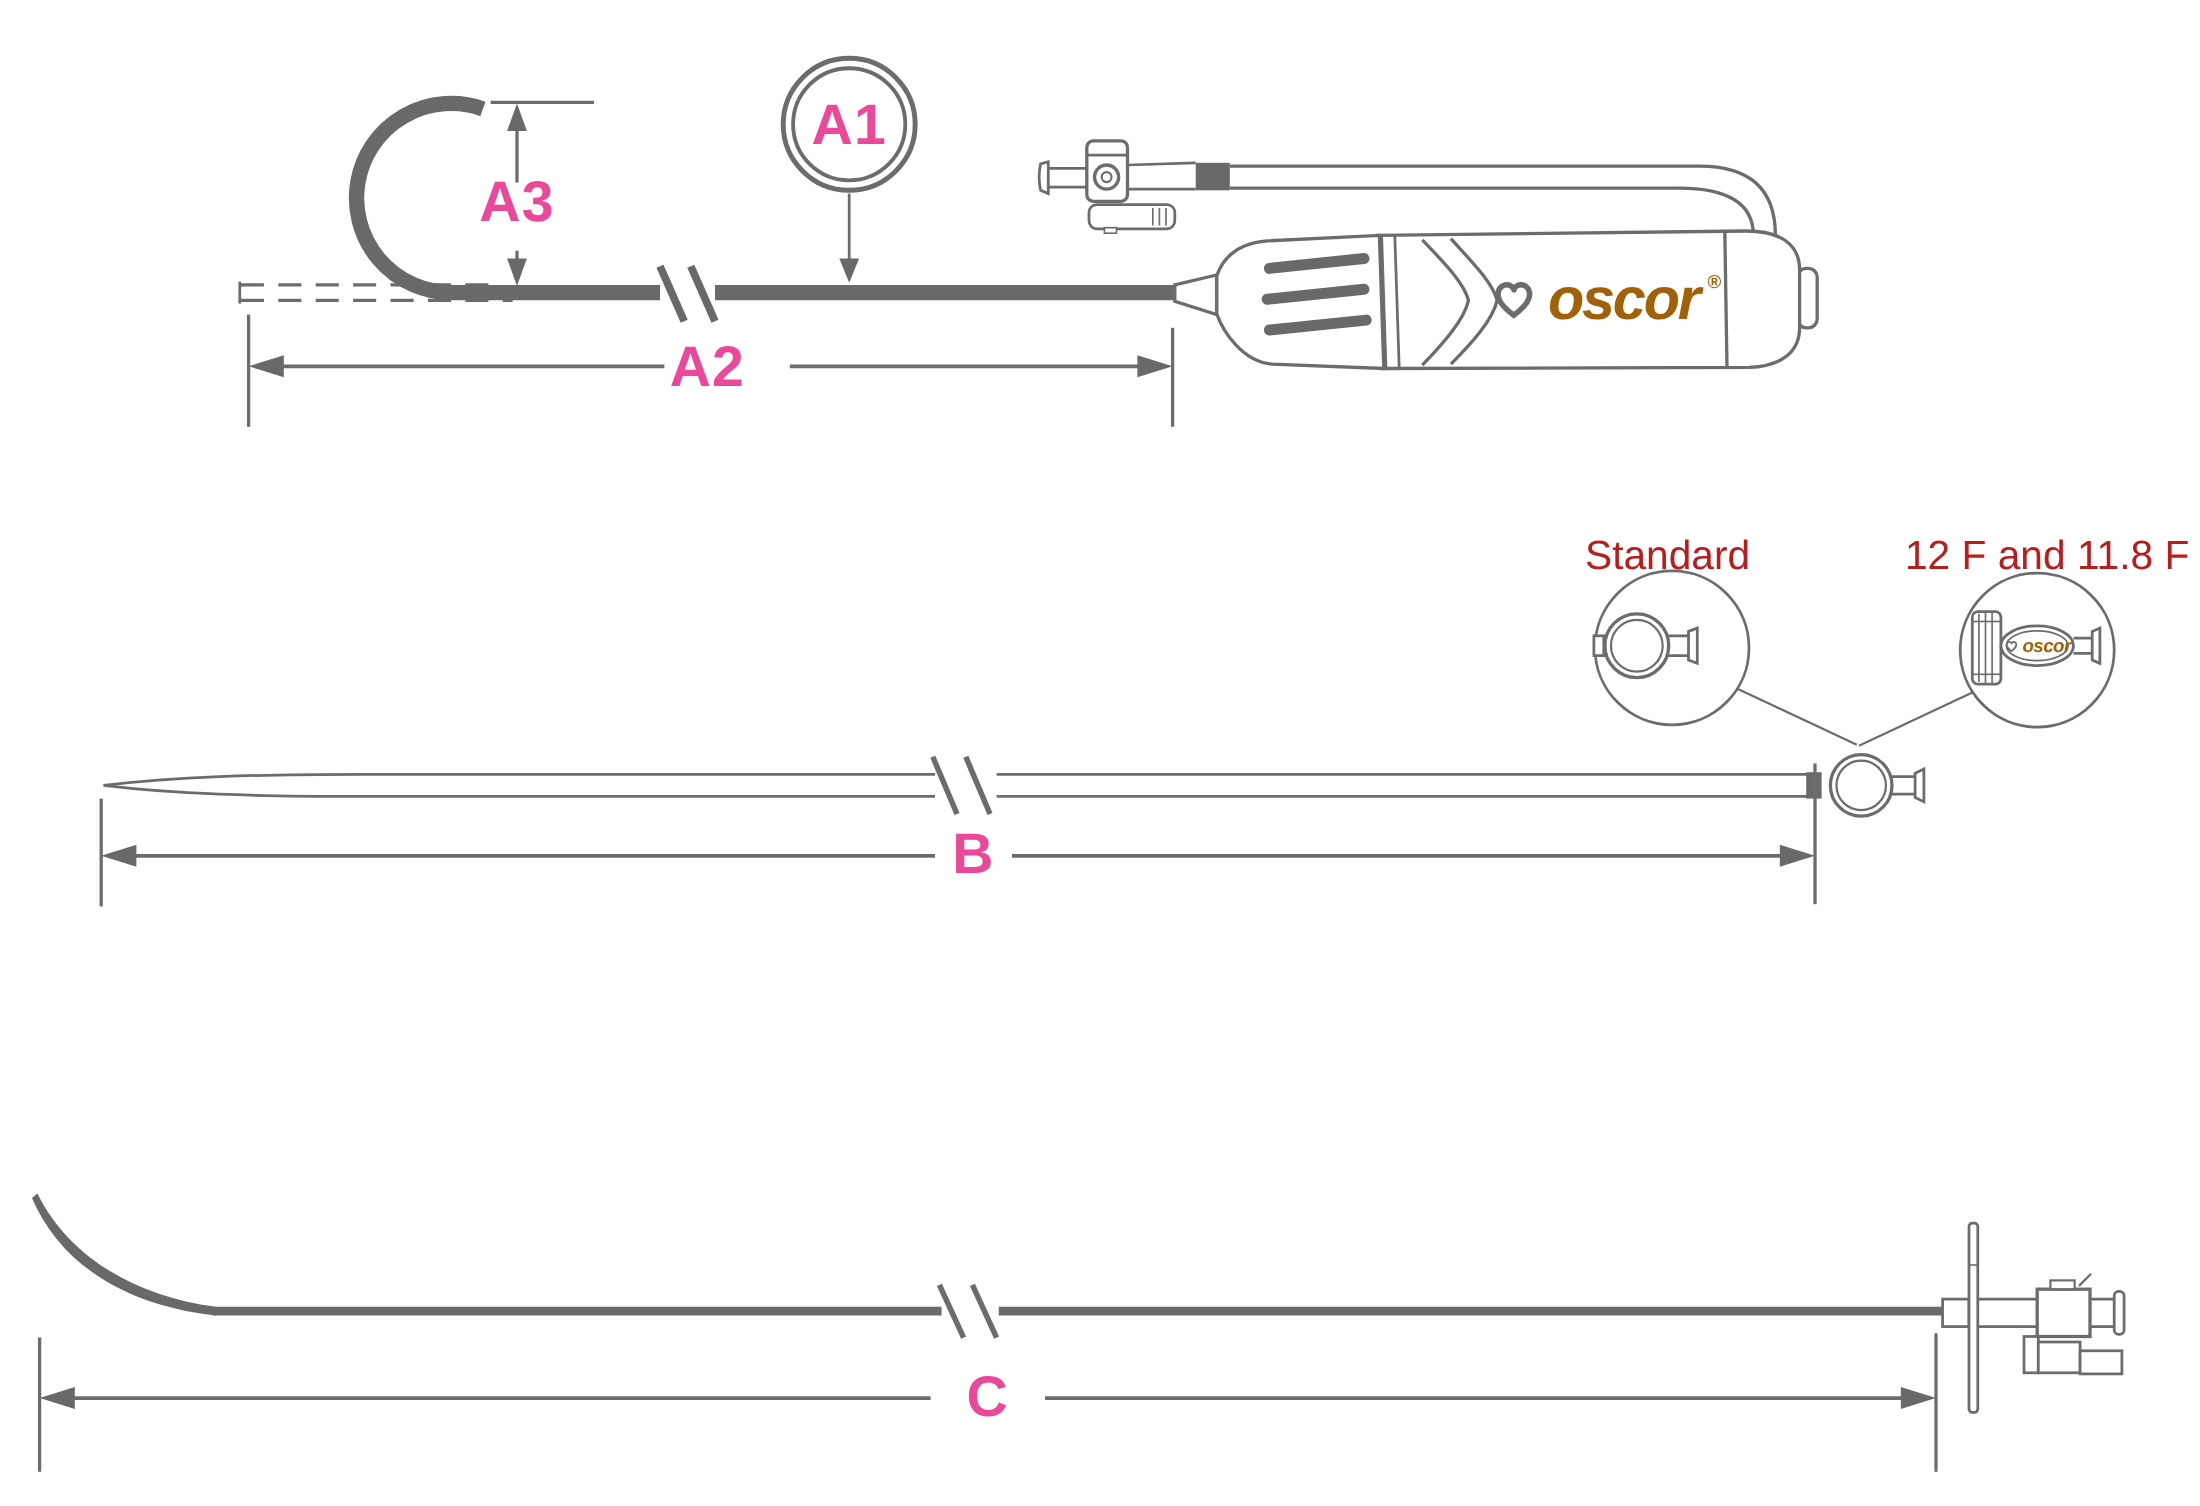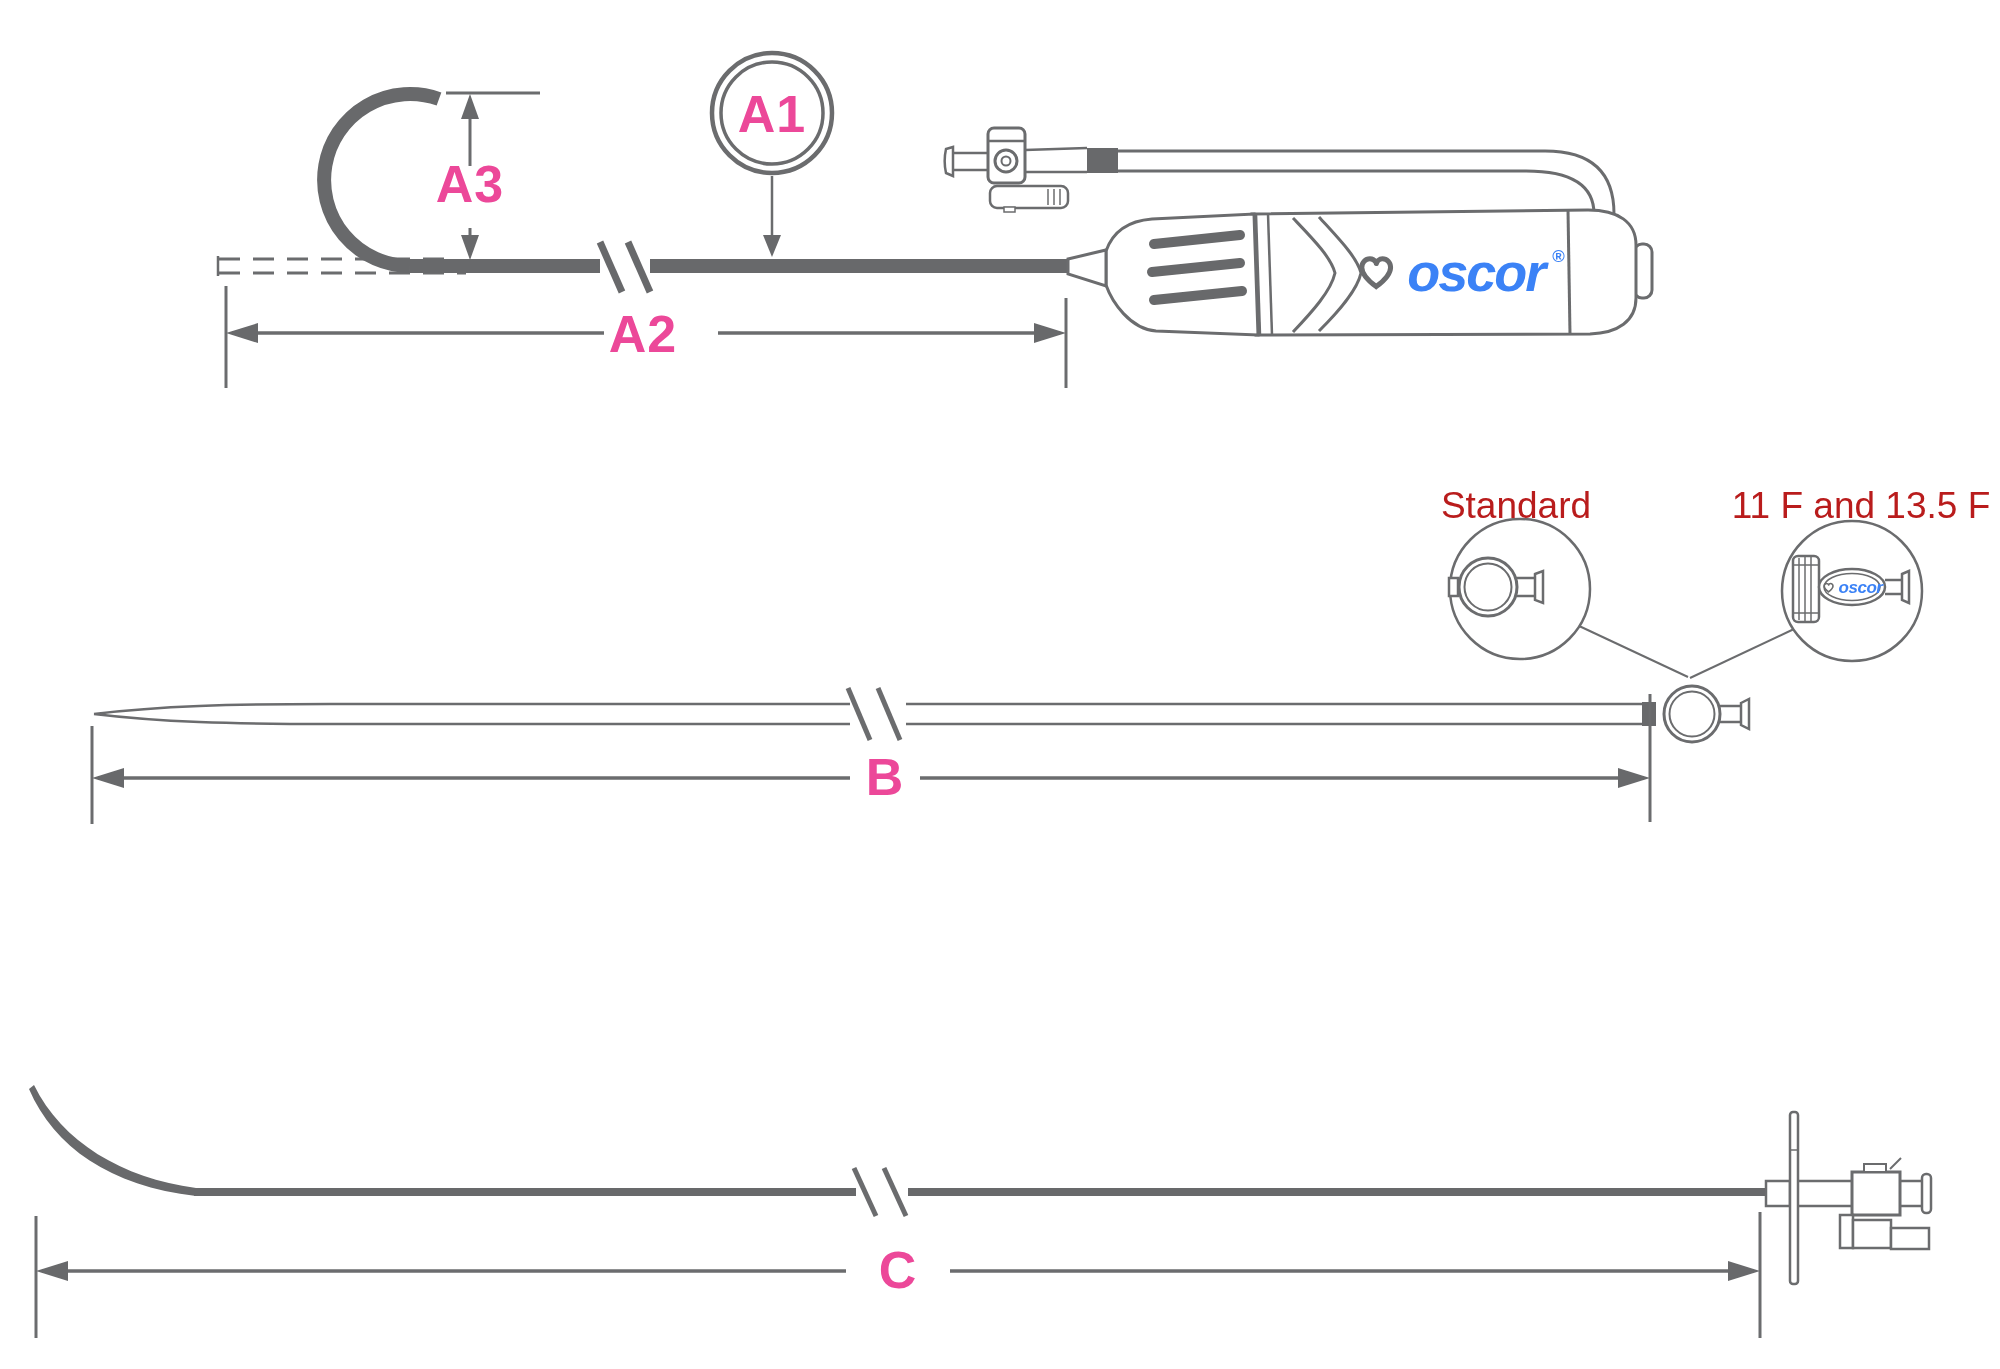--- a/index.html
+++ b/index.html
@@ -3,21 +3,21 @@
 <meta charset="utf-8">
 <style>
   html,body{margin:0;padding:0;background:#fff;}
   .canvas{position:relative;width:2000px;height:1369px;background:#fff;
           font-family:"Liberation Sans",sans-serif;overflow:hidden;}
   .canvas svg.art{position:absolute;left:0;top:0;}
   .lbl{position:absolute;transform:translate(-50%,-50%);color:#ec4899;
        font-weight:bold;font-size:52px;letter-spacing:1px;white-space:nowrap;line-height:1;}
   .lbl.small{font-weight:400;font-size:37px;letter-spacing:0;color:#b91c1c;}
   .brand{position:absolute;transform:translate(-50%,-50%);display:flex;align-items:center;
-         gap:8px;color:#3b82f6;white-space:nowrap;}
+         gap:8px;color:#a16207;white-space:nowrap;}
   .brand .txt{font-weight:bold;font-style:italic;font-size:54px;letter-spacing:-2px;line-height:1;}
   .brand .reg{font-size:17px;font-weight:bold;align-self:flex-start;margin-top:2px;}
   .brand.tiny{gap:3px;}
   .brand.tiny .txt{font-size:17px;letter-spacing:-0.5px;}
 </style>
 </head>
 <body>
 
 <div class="canvas">
 
@@ -199,21 +199,21 @@
 <div class="lbl" style="left:772px;top:114px">A1</div>
 
 <div class="lbl" style="left:643px;top:334px">A2</div>
 
 <div class="lbl" style="left:885px;top:777px">B</div>
 
 <div class="lbl" style="left:898px;top:1270px">C</div>
 
 <div class="lbl small" style="left:1516px;top:505px">Standard</div>
 
-<div class="lbl small" style="left:1861px;top:505px">11 F and 13.5 F</div>
+<div class="lbl small" style="left:1861px;top:505px">12 F and 11.8 F</div>
 
 <div class="brand" style="left:1459px;top:272px">
   <svg width="46" height="46" viewBox="0 0 24 24">
     <path d="M12 7.1 C 11.2 5.8 10 5.1 8.7 5.1 C 6.4 5.1 4.5 7 4.5 9.6 C 4.5 13.8 8.9 17.3 12 19.6
              C 15.1 17.3 19.5 13.8 19.5 9.6 C 19.5 7 17.6 5.1 15.3 5.1 C 13.5 5.1 12.4 6.4 12.1 7.6" fill="none" stroke="#6b6c6e" stroke-width="2.6" stroke-linecap="round"></path>
   </svg>
   <span class="txt">oscor</span>
   <span class="reg">®</span>
 </div>
 

